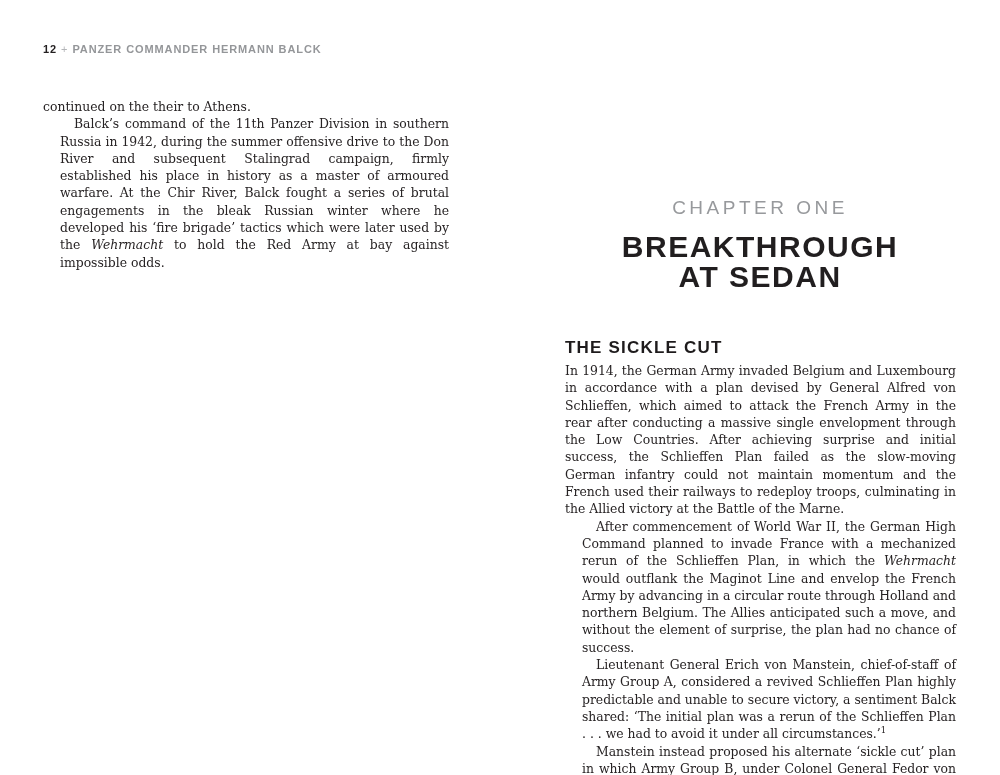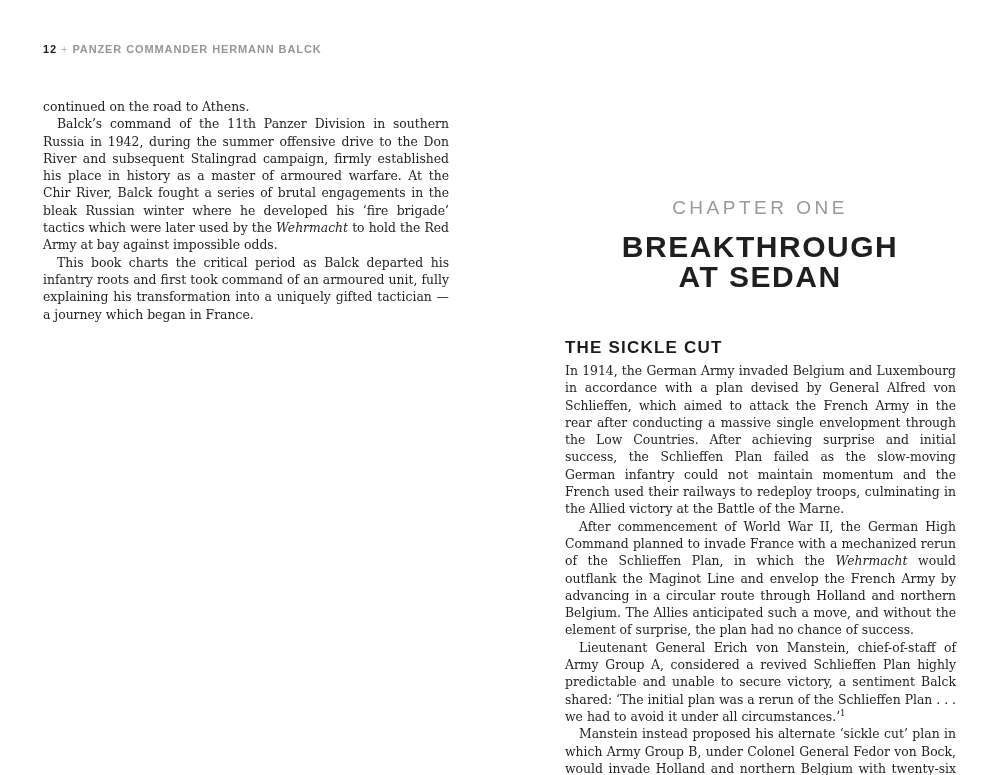--- a/index.html
+++ b/index.html
@@ -42,21 +42,21 @@
     line-height: 17.3px;
     color: #272324;
   }
   .left-body  { left: 43px;  top: 98px;  width: 406px; }
   .right-body { left: 565px; top: 362px; width: 391px; }
 
   .body-text p {
     margin: 0;
     text-align: justify;
   }
-  .body-text p.indent { text-indent: 14px; }
+  .body-text p.indent { text-indent: 14px; margin-left: 17px; }
   .body-text p.fill-last { text-align-last: justify; }
   .body-text .it { font-style: italic; }
   .body-text .sup {
     vertical-align: super;
     font-size: 8.5px;
     line-height: 0;
   }
 
   
   .chapter-head {
@@ -98,23 +98,22 @@
 </head>
 <body>
 
 <div class="spread">
 
   <header class="running-header">
     <span class="pageno">12</span><span class="sep">+</span><span class="booktitle">PANZER COMMANDER HERMANN BALCK</span>
   </header>
 
   <div class="body-text left-body">
-      <p class=""><span>continued on the road to Athens.</span></p>
+      <p class=""><span>continued on the their to Athens.</span></p>
       <p class="indent"><span>Balck’s command of the 11th Panzer Division in southern Russia in 1942, during the summer offensive drive to the Don River and subsequent Stalingrad campaign, firmly established his place in history as a master of armoured warfare. At the Chir River, Balck fought a series of brutal engagements in the bleak Russian winter where he developed his ‘fire brigade’ tactics which were later used by the </span><span class="it">Wehrmacht</span><span> to hold the Red Army at bay against impossible odds.</span></p>
-      <p class="indent"><span>This book charts the critical period as Balck departed his infantry roots and first took command of an armoured unit, fully explaining his transformation into a uniquely gifted tactician — a journey which began in France.</span></p>
     </div>
 
   <div class="chapter-head">
     <div class="chapter-label">CHAPTER ONE</div>
     <div class="chapter-title">
       <span>BREAKTHROUGH</span><br>
       <span>AT SEDAN</span>
     </div>
   </div>
 

